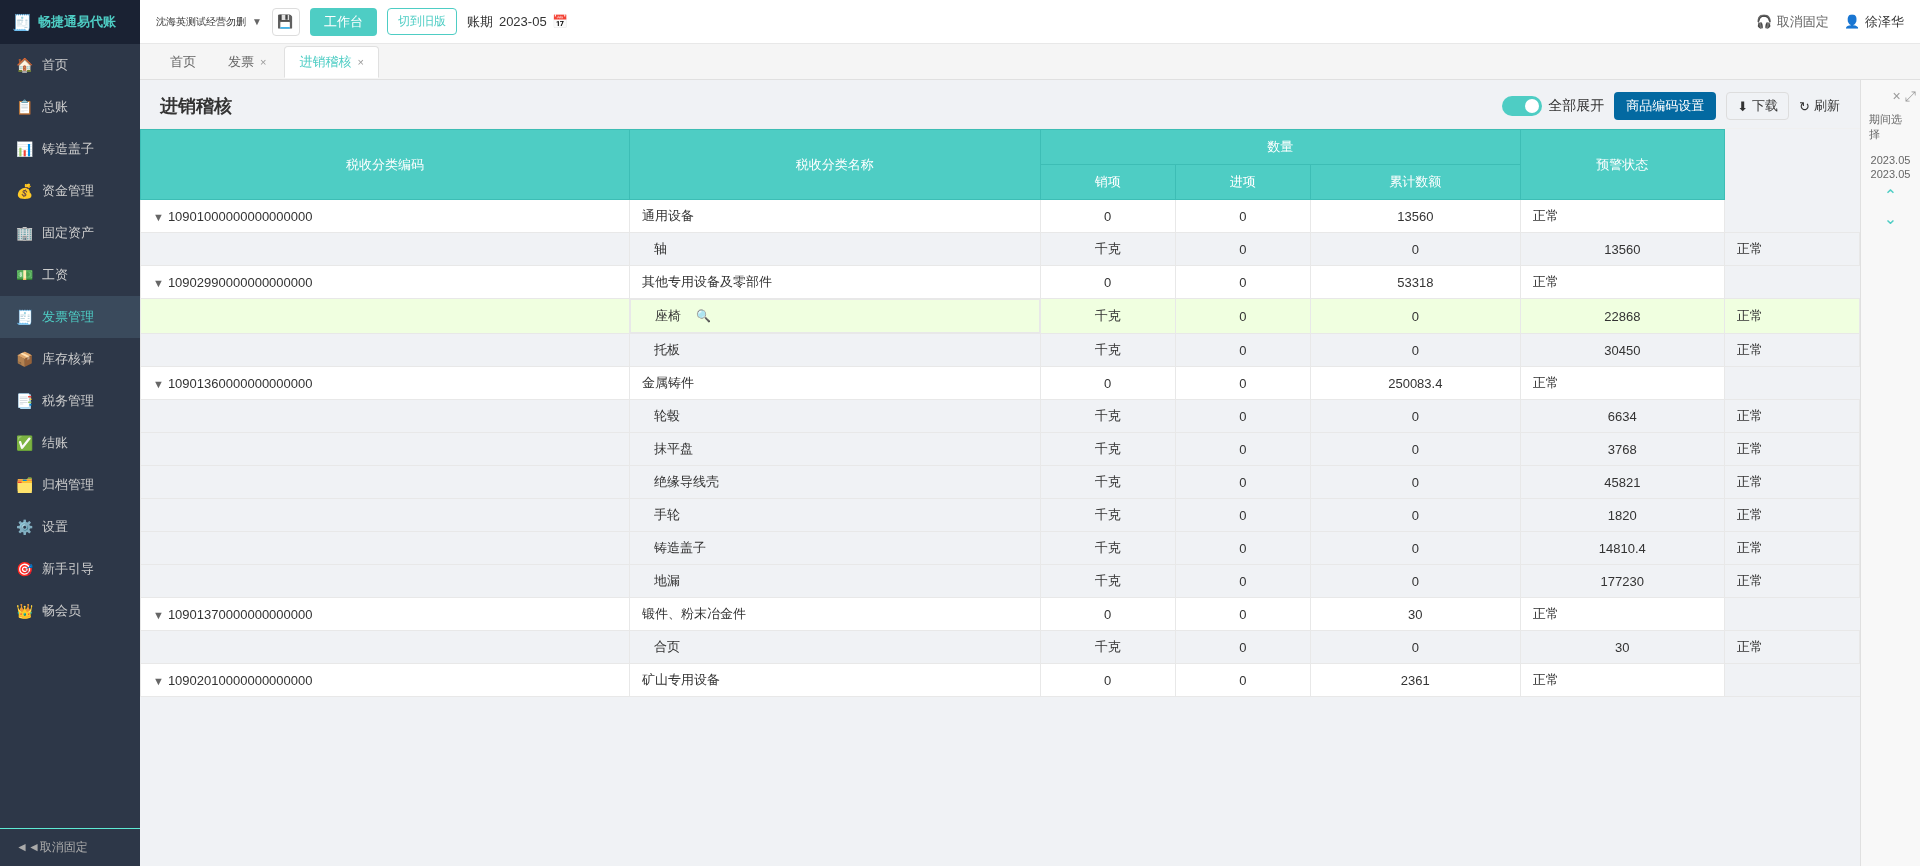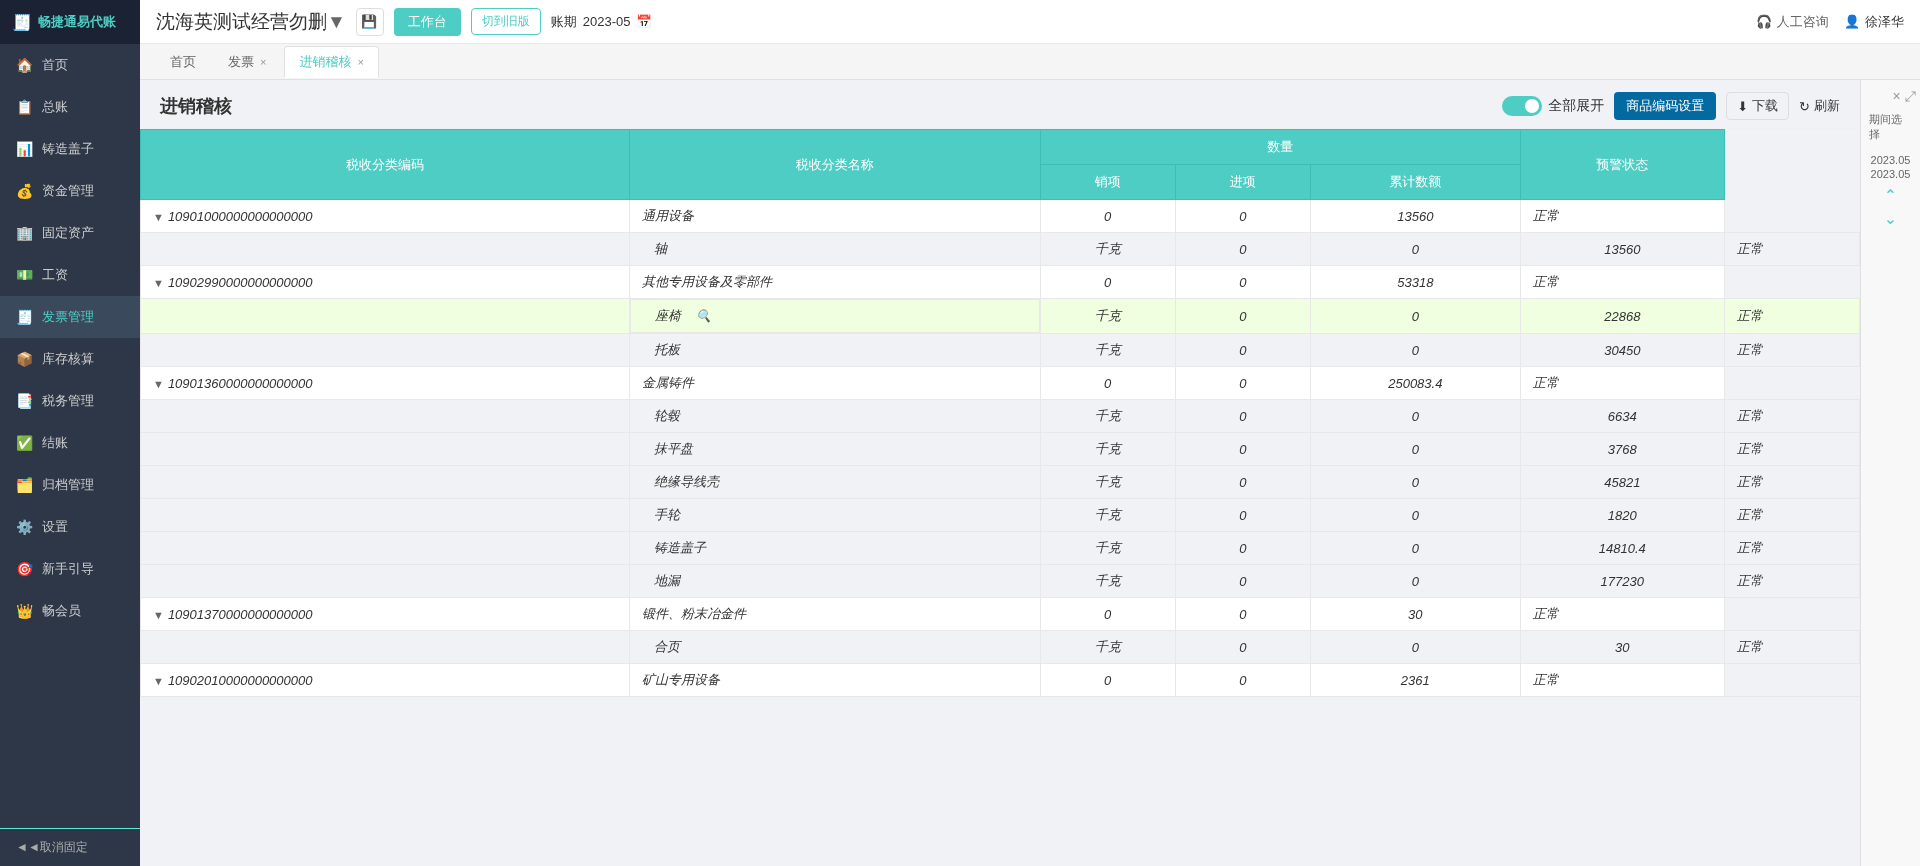--- a/index.html
+++ b/index.html
@@ -12,21 +12,21 @@
     .sidebar-item { display: flex; align-items: center; gap: 8px; padding: 12px 16px; cursor: pointer; color: #ccc; font-size: 13px; }
     .sidebar-item.active { background: #3a4a5c; color: #4ecdc4; }
     .sidebar-item-icon { font-size: 14px; width: 18px; text-align: center; }
     .sidebar-bottom { margin-top: auto; padding: 10px 16px; color: #aaa; font-size: 12px; display: flex; align-items: flex-start; gap: 6px; cursor: pointer; border-top: 1px solid #5eead4; }
 
     
     .main { flex: 1; display: flex; flex-direction: column; overflow: hidden; }
 
     
     .topbar { background: #fff; height: 44px; display: flex; align-items: center; padding: 0 16px; border-bottom: 1px solid #e8e8e8; gap: 10px; flex-shrink: 0; }
-    .topbar-company { display: flex; align-items: center; color: #333; font-size: 19px; }
+    .topbar-company { display: flex; align-items: center; gap: 6px; color: #333; font-size: 10px; }
     .topbar-dropdown-icon { color: #666; }
     .topbar-save-icon { width: 28px; height: 28px; border: 1px solid #ddd; border-radius: 4px; display: flex; align-items: center; justify-content: center; cursor: pointer; color: #666; }
     .topbar-workbench { background: #4ecdc4; color: #fff; padding: 5px 14px; border-radius: 4px; cursor: pointer; font-size: 13px; }
     .topbar-switch { color: #4ecdc4; border: 1px solid #4ecdc4; padding: 4px 10px; border-radius: 4px; cursor: pointer; font-size: 12px; }
     .topbar-period { display: flex; align-items: center; gap: 6px; color: #333; font-size: 13px; }
     .topbar-right { margin-left: auto; display: flex; align-items: center; gap: 16px; }
     .topbar-support { display: flex; align-items: center; gap: 4px; color: #666; font-size: 13px; cursor: pointer; }
     .topbar-user { display: flex; align-items: center; gap: 4px; color: #333; font-size: 13px; }
 
     
@@ -42,21 +42,21 @@
     .toggle-switch::after { content: ''; position: absolute; right: 3px; top: 3px; width: 14px; height: 14px; background: #fff; border-radius: 50%; }
     .btn-product-code { background: #0369a1; color: #fff; padding: 5px 12px; border-radius: 4px; cursor: pointer; font-size: 13px; }
     .btn-download { display: flex; align-items: center; gap: 4px; color: #333; cursor: pointer; font-size: 13px; border: 1px solid #ddd; padding: 4px 10px; border-radius: 4px; }
     .btn-refresh { display: flex; align-items: center; gap: 4px; color: #333; cursor: pointer; font-size: 13px; }
 
     
     .table-container { flex: 1; overflow-y: auto; overflow-x: hidden; }
     table { width: 100%; border-collapse: collapse; }
     thead tr th { background: #4ecdc4; color: #fff; padding: 8px 12px; text-align: center; font-size: 13px; font-weight: normal; border: 1px solid #3dbdb5; position: sticky; top: 0; z-index: 2; }
     thead tr.sub-header th { background: #4ecdc4; }
-    tbody tr { border-bottom: 1px solid #e8e8e8; font-style: italic; }
+    tbody tr { border-bottom: 1px solid #e8e8e8; }
     tbody tr.highlighted { background: #f0ffe0; }
     tbody tr.category-row { background: #fff; }
     tbody tr td { padding: 7px 12px; color: #333; font-size: 13px; border: 1px solid #e8e8e8; }
     tbody tr td.center { text-align: center; }
     .category-icon { color: #666; margin-right: 4px; font-size: 11px; }
     .search-icon-cell { color: #aaa; font-size: 12px; }
 
     
     .right-panel { width: 60px; background: #f8f8f8; border-left: 1px solid #e0e0e0; display: flex; flex-direction: column; align-items: center; padding: 8px 0; flex-shrink: 0; }
     .panel-header { font-size: 11px; color: #666; writing-mode: horizontal-tb; margin-bottom: 8px; padding: 4px 8px; }
@@ -161,21 +161,21 @@
       <span>切到旧版</span>
     </div>
     <div class="topbar-period">
       <span>账期</span>
       <span>2023-05</span>
       <span>📅</span>
     </div>
     <div class="topbar-right">
       <div class="topbar-support">
         <span>🎧</span>
-        <span>人工咨询</span>
+        <span>取消固定</span>
       </div>
       <div class="topbar-user">
         <span>👤</span>
         <span>徐泽华</span>
       </div>
     </div>
   </div>
 
   <div class="tabbar">
     <div class="tab">

